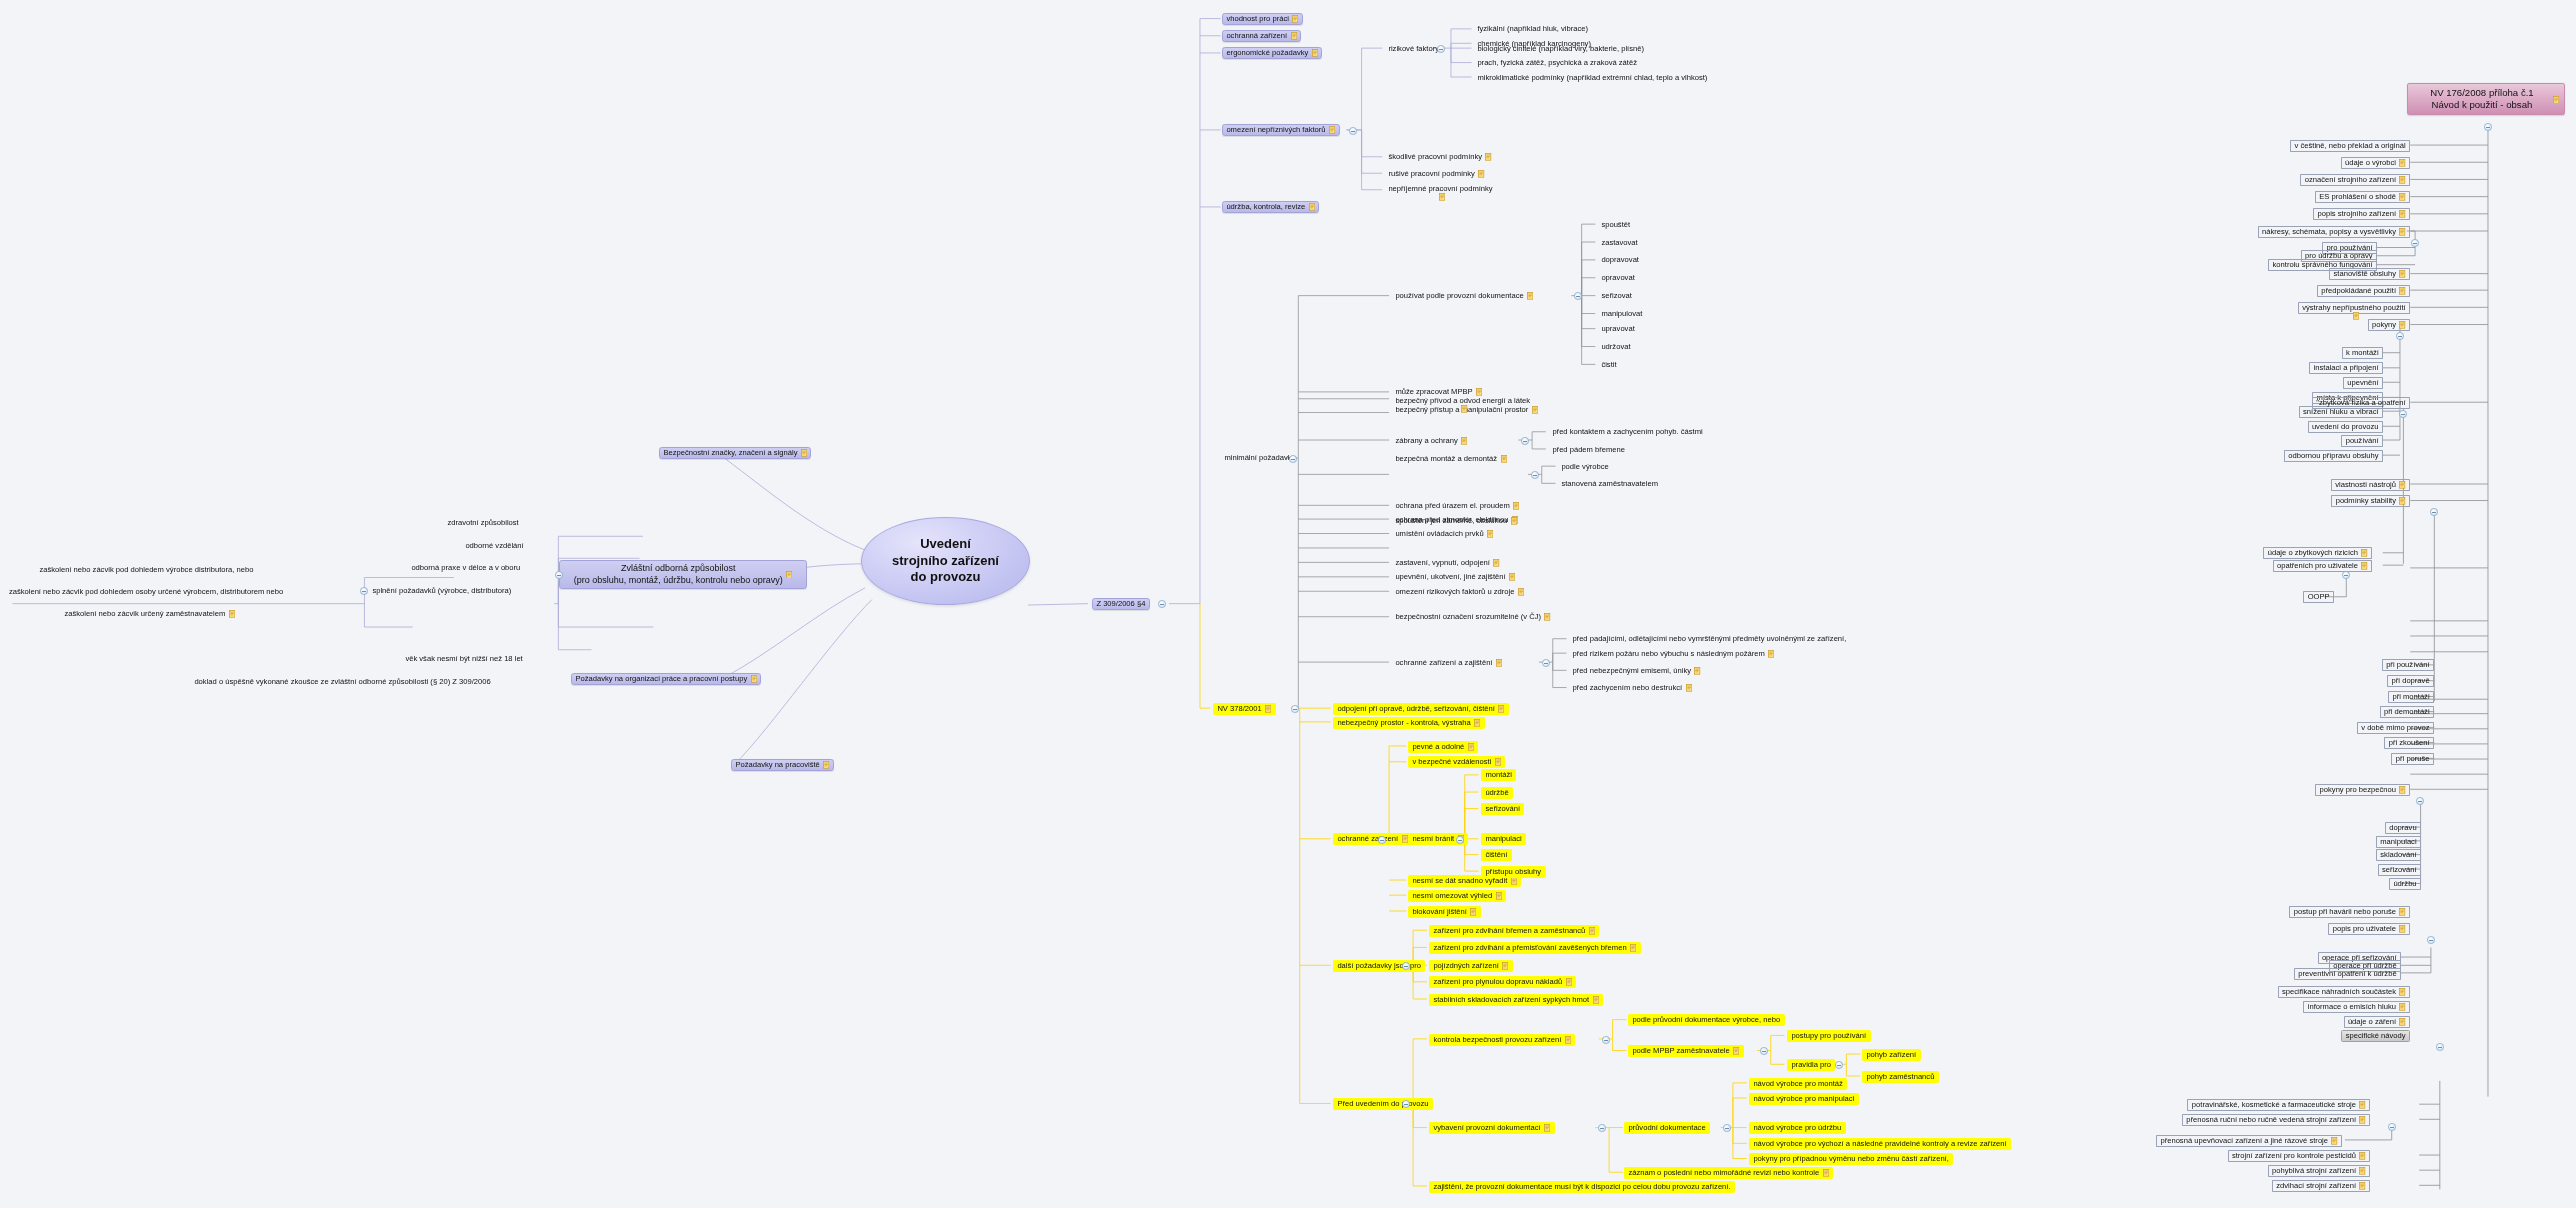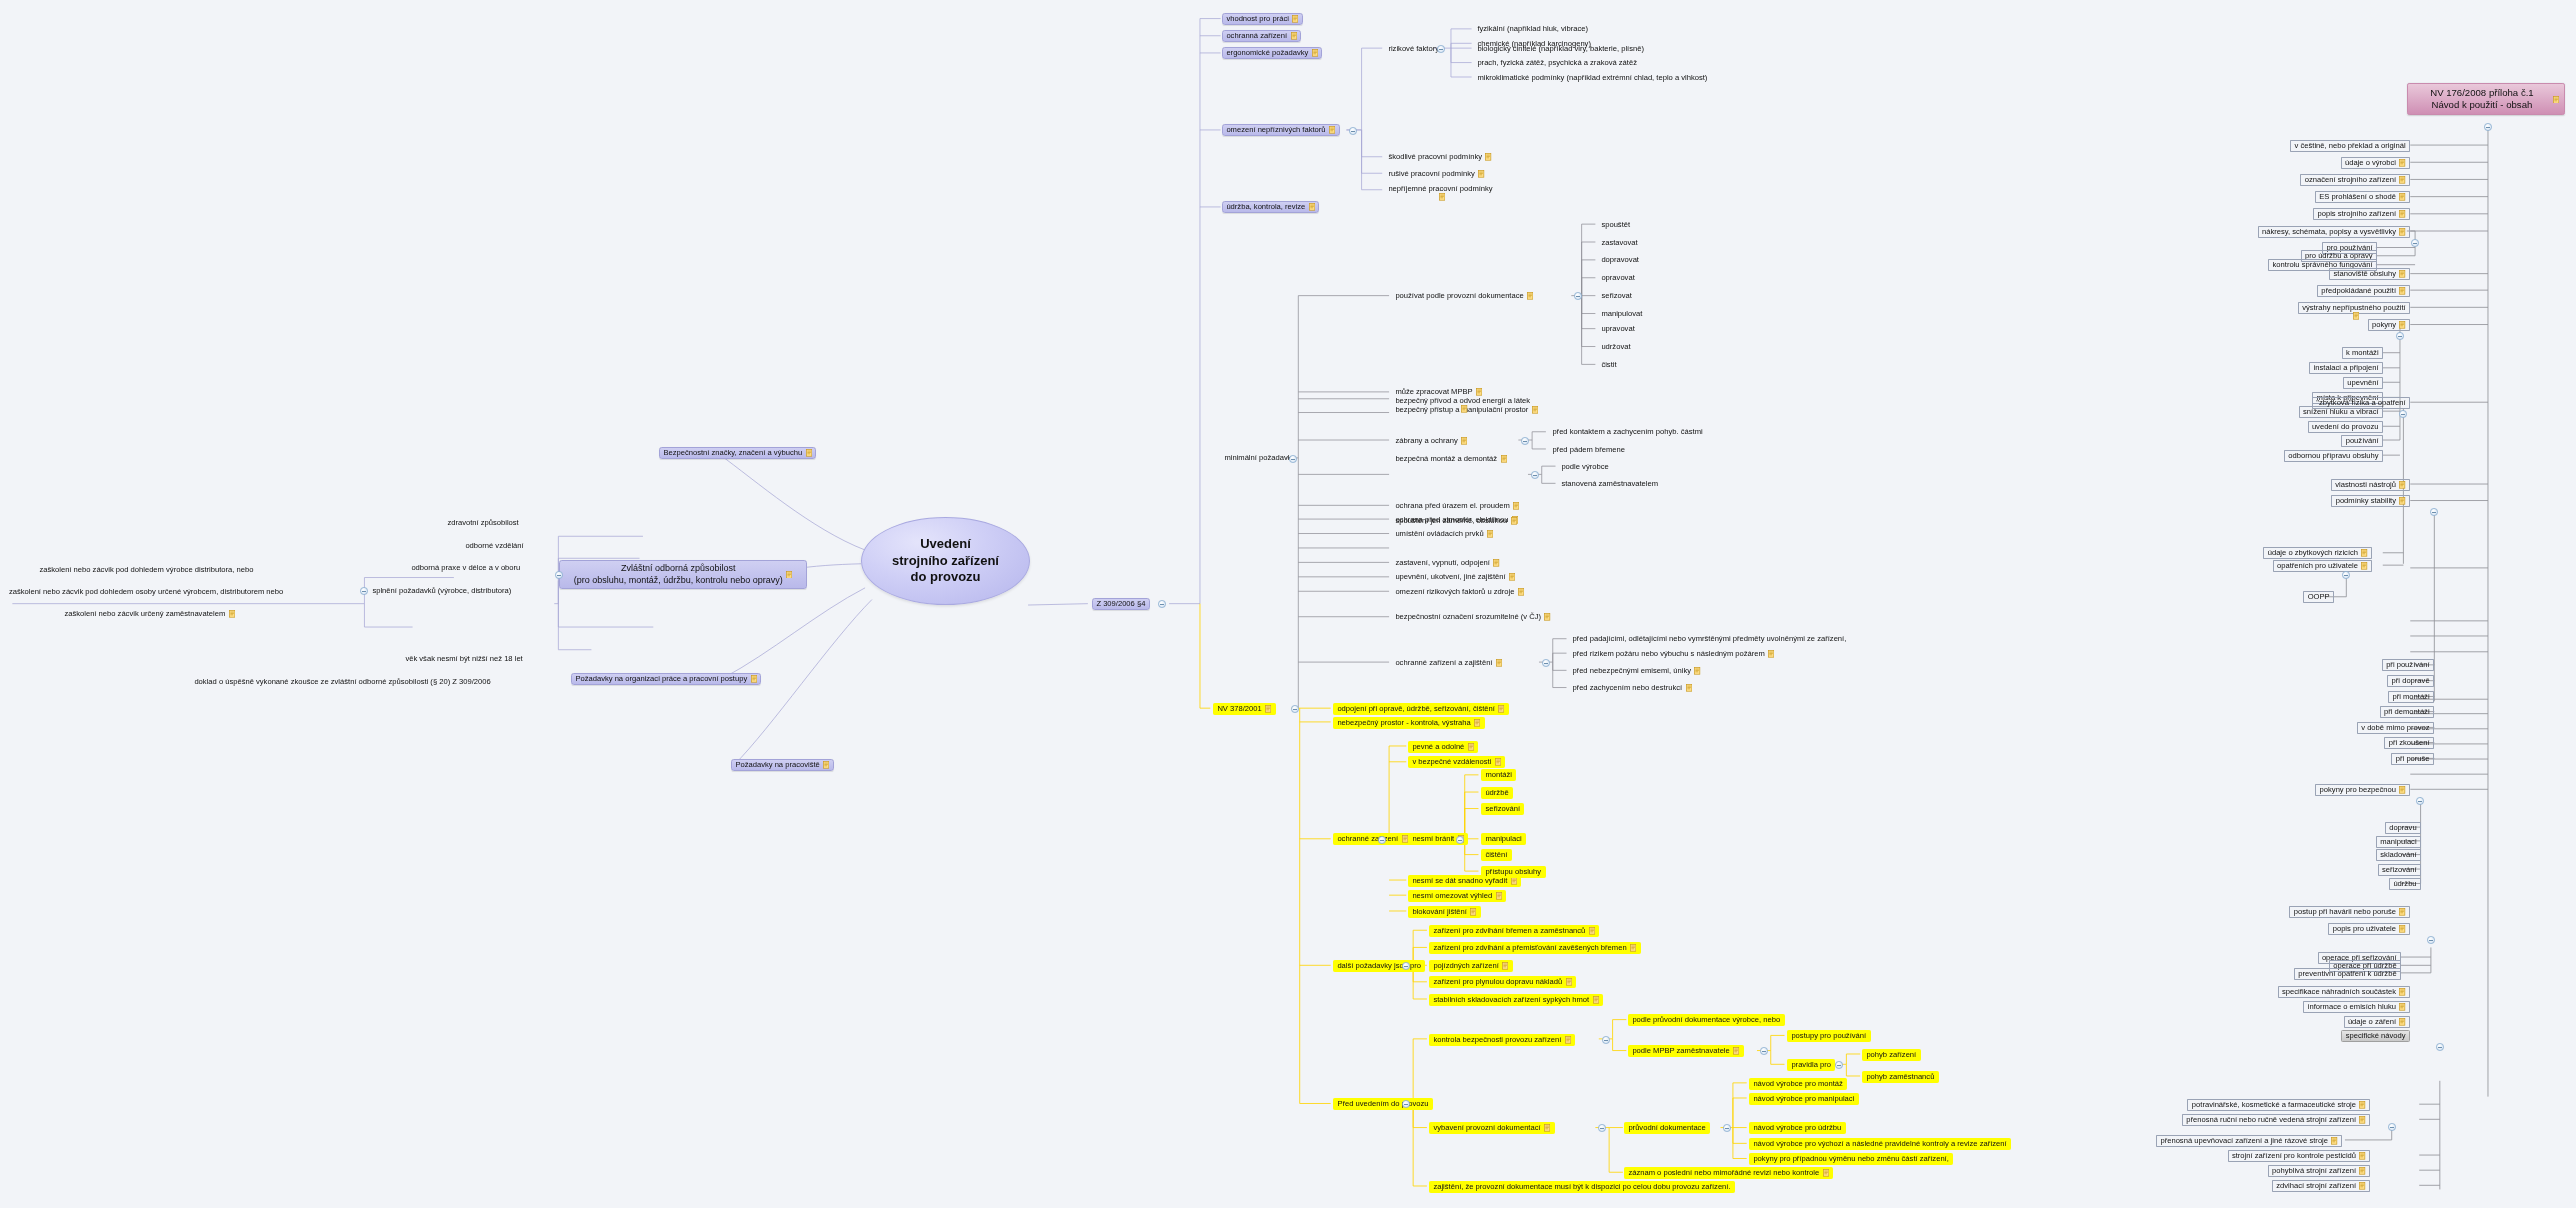--- a/index.html
+++ b/index.html
@@ -330,21 +330,21 @@
     </g>
   </svg>
 
   <div id="central">
     <span style="white-space:pre-line">Uvedení
 strojního zařízení
 do provozu</span>
   </div>
 
   <div class="node purple" style="left:659px;top:447px;">
-    <span class="lbl">Bezpečnostní značky, značení a výbuchu</span>
+    <span class="lbl">Bezpečnostní značky, značení a signály</span>
     <span class="noteico">
         <svg viewBox="0 0 9 11">
           <rect x="0.5" y="0.5" width="8" height="10" fill="#ffe08a" stroke="#c99a22"></rect>
           <line x1="2" y1="3" x2="7" y2="3" stroke="#c99a22"></line>
           <line x1="2" y1="5" x2="7" y2="5" stroke="#c99a22"></line>
           <line x1="2" y1="7" x2="6" y2="7" stroke="#c99a22"></line>
         </svg>
       </span>
   </div>
 

